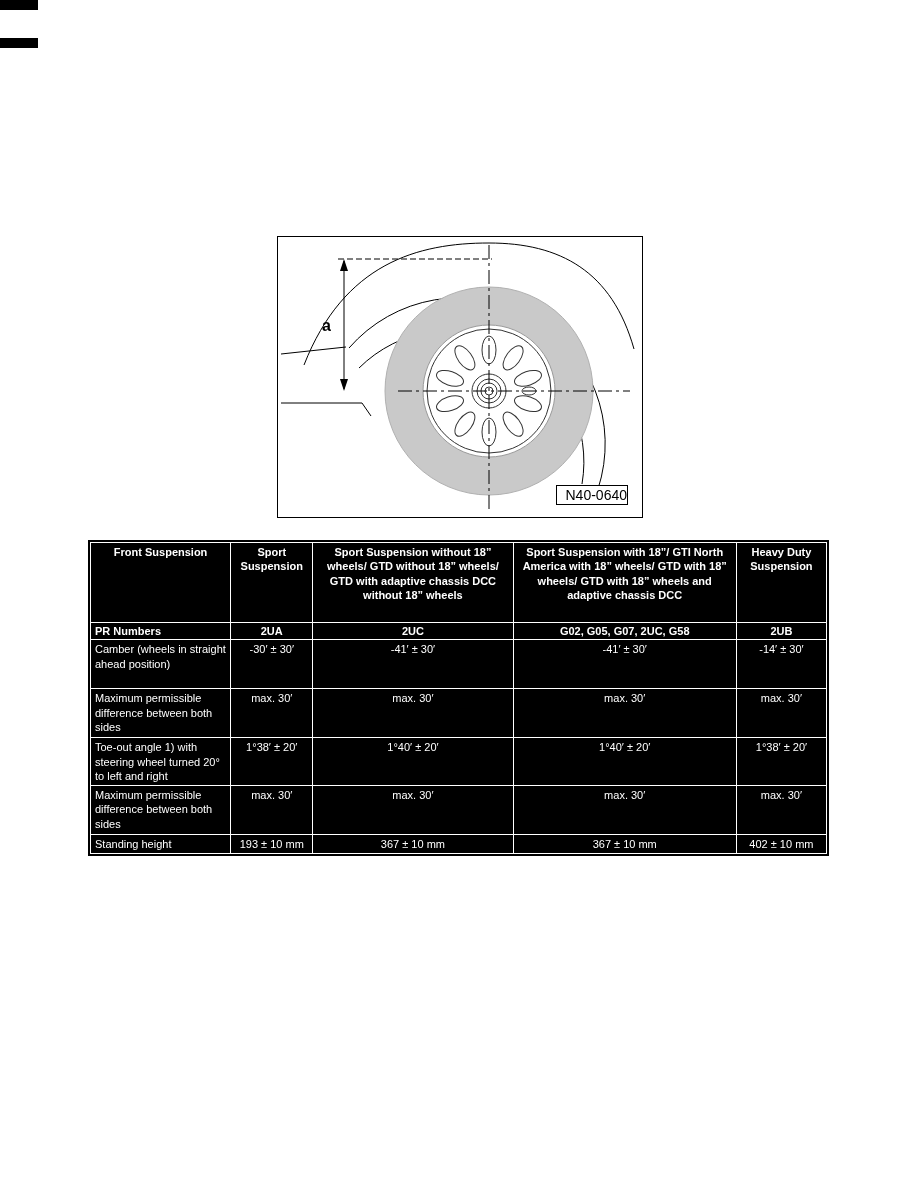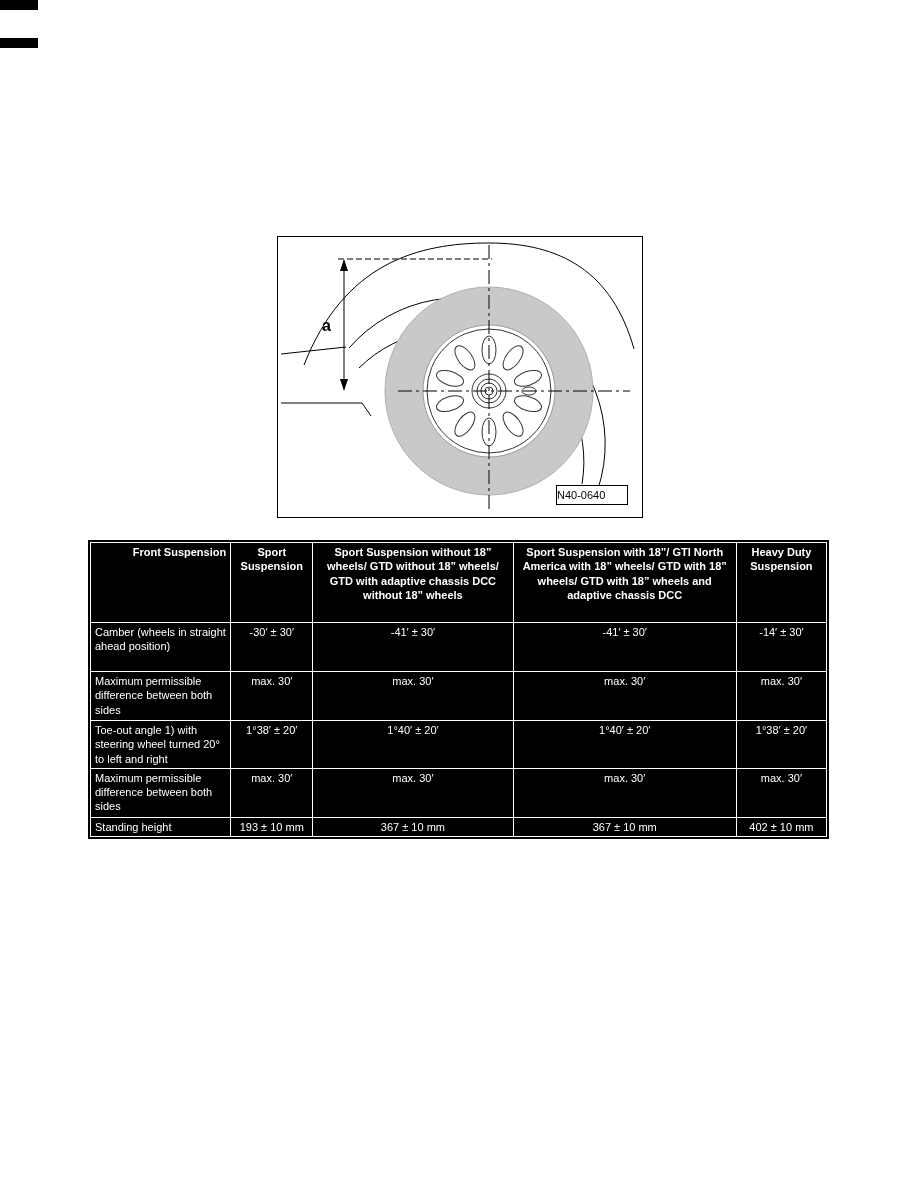--- a/index.html
+++ b/index.html
@@ -23,21 +23,21 @@
   }
   .figure svg { display:block; }
   .dim-label {
     position:absolute; left:44px; top:80px;
     font-weight:bold; font-size:16px;
   }
   .fig-num {
     position:absolute; left:278px; top:248px;
     width:70px; height:18px; line-height:18px;
     border:1px solid #000; background:#fff;
-    font-size:11px; text-align:left;
+    font-size:14px; text-align:right;
   }
 
   
   .table-wrap {
     position:absolute; left:88px; top:540px;
     width:741px;
     background:#000;
     padding:2px;
     box-sizing:border-box;
   }
@@ -50,21 +50,21 @@
     border:1px solid #fff;
     background:#000;
     color:#fff;
     font-size:11px;
     line-height:1.3;
     padding:2px 4px;
     vertical-align:top;
     overflow:hidden;
   }
   table.spec th { font-weight:bold; text-align:center; }
-  table.spec th.first { text-align:right; }
+  table.spec th.first { text-align:center; }
   table.spec td.label { text-align:left; }
   table.spec td.val { text-align:center; }
   tr.header-row { height:80px; }
   tr.pr-row { height:16px; }
   tr.pr-row td { font-weight:bold; padding:1px 4px; }
   tr.r2 { height:34px; }
   tr.r3 { height:49px; }
   tr.r4 { height:49px; }
   tr.r5 { height:47px; }
   tr.r6 { height:17px; }
@@ -138,20 +138,27 @@
     <thead>
       <tr class="header-row">
         <th class="first">Front Suspension</th>
         <th>Sport Suspension</th>
         <th>Sport Suspension without 18” wheels/ GTD without 18” wheels/ GTD with adaptive chassis DCC without 18” wheels</th>
         <th>Sport Suspension with 18”/ GTI North America with 18” wheels/ GTD with 18” wheels/ GTD with 18” wheels and adaptive chassis DCC</th>
         <th>Heavy Duty Suspension</th>
       </tr>
     </thead>
     <tbody>
+      <tr class="pr-row">
+        <td class="label">PR Numbers</td>
+        <td class="val">2UA</td>
+        <td class="val">2UC</td>
+        <td class="val">G02, G05, G07, 2UC, G58</td>
+        <td class="val">2UB</td>
+      </tr>
       <tr class="r3">
         <td class="label">Camber (wheels in straight ahead position)</td>
         <td class="val">-30′ ± 30′</td>
         <td class="val">-41′ ± 30′</td>
         <td class="val">-41′ ± 30′</td>
         <td class="val">-14′ ± 30′</td>
       </tr>
       <tr class="r4">
         <td class="label">Maximum permissible difference between both sides</td>
         <td class="val">max. 30′</td>

